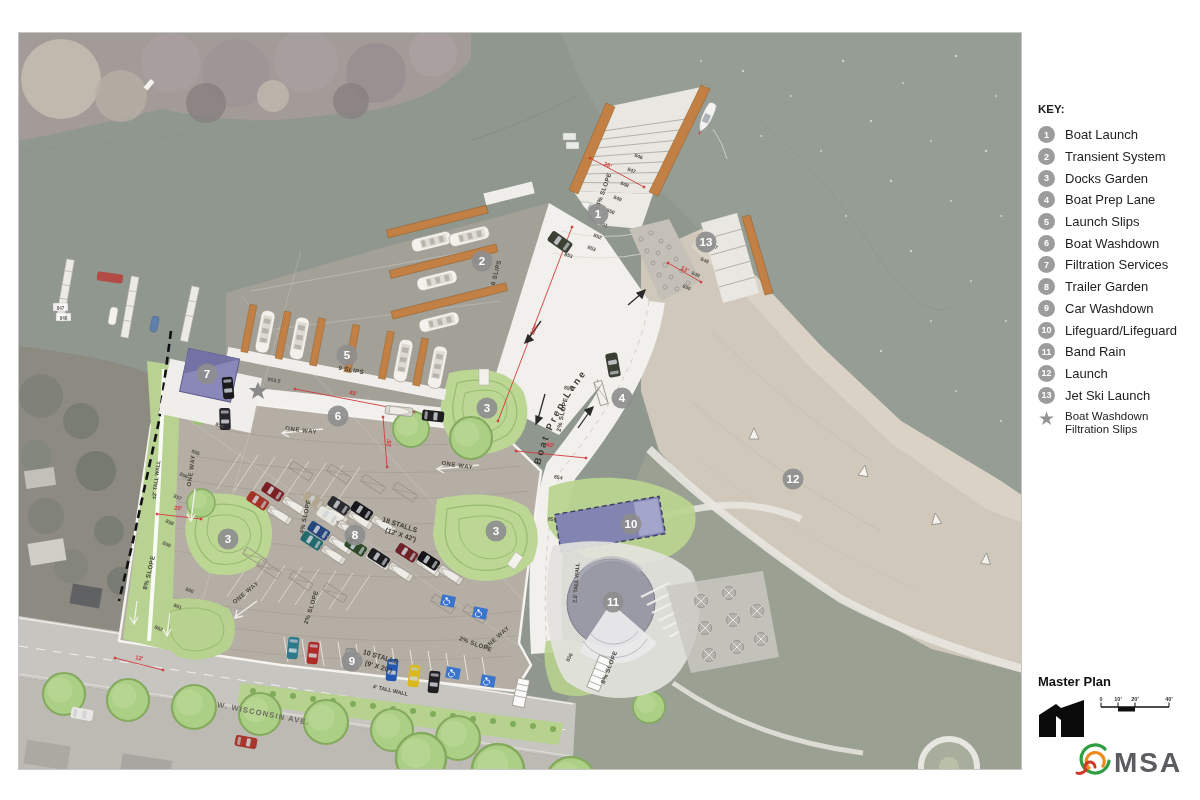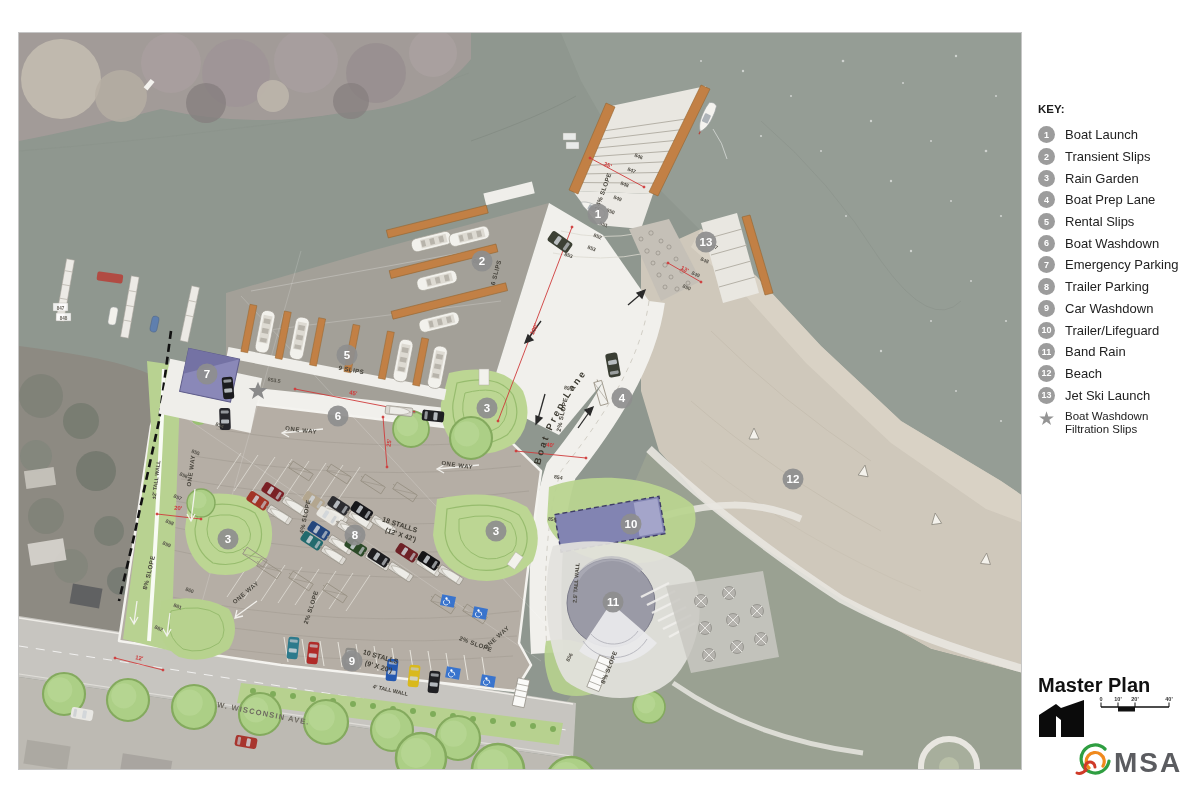--- a/index.html
+++ b/index.html
@@ -23,21 +23,21 @@
   #panel{position:absolute;left:1038px;top:0;width:160px;height:768px;}
   .key-title{position:absolute;left:0;top:103px;font-size:11.5px;font-weight:700;color:#1c1c1c;}
   .key-list{position:absolute;left:0;top:124px;}
   .krow{display:flex;align-items:center;height:21.7px;}
   .kc{width:17px;height:17px;border-radius:50%;background:#9c9c9c;color:#fff;
       font-size:9px;font-weight:700;display:flex;align-items:center;justify-content:center;flex:0 0 17px;}
   .kl{margin-left:10px;font-size:13px;color:#222;white-space:nowrap;}
   .srow{display:flex;align-items:flex-start;margin-top:4px;}
   .sstar{width:17px;flex:0 0 17px;text-align:center;color:#949494;font-size:19px;line-height:17px;}
   .sline{margin-left:10px;font-size:11.5px;line-height:13.5px;color:#222;}
-  .plan-title{position:absolute;left:0;top:674px;font-size:20px;font-weight:700;color:#111;}
+  .plan-title{position:absolute;left:0;top:674px;font-size:13px;font-weight:700;color:#111;}
   .narrow{position:absolute;left:0;top:700px;}
   .scalebar{position:absolute;left:60px;top:692px;}
   .scalebar text{font-size:5.5px;fill:#333;font-weight:600;}
   .msalogo{position:absolute;left:36px;top:740px;}
   .msalogo text{font-size:28px;font-weight:700;fill:#5b5c60;letter-spacing:2px;text-anchor:start;}
 </style>
 </head>
 <body>
 
 <div id="map-wrap">
@@ -745,61 +745,61 @@
 
 <div id="panel">
   <div class="key-title">KEY:</div>
   <div class="key-list">
     <div class="krow">
         <span class="kc">1</span>
         <span class="kl">Boat Launch</span>
       </div>
     <div class="krow">
         <span class="kc">2</span>
-        <span class="kl">Transient Slips</span>
+        <span class="kl">Transient System</span>
       </div>
     <div class="krow">
         <span class="kc">3</span>
-        <span class="kl">Rain Garden</span>
+        <span class="kl">Docks Garden</span>
       </div>
     <div class="krow">
         <span class="kc">4</span>
         <span class="kl">Boat Prep Lane</span>
       </div>
     <div class="krow">
         <span class="kc">5</span>
-        <span class="kl">Rental Slips</span>
+        <span class="kl">Launch Slips</span>
       </div>
     <div class="krow">
         <span class="kc">6</span>
         <span class="kl">Boat Washdown</span>
       </div>
     <div class="krow">
         <span class="kc">7</span>
-        <span class="kl">Emergency Parking</span>
+        <span class="kl">Filtration Services</span>
       </div>
     <div class="krow">
         <span class="kc">8</span>
-        <span class="kl">Trailer Parking</span>
+        <span class="kl">Trailer Garden</span>
       </div>
     <div class="krow">
         <span class="kc">9</span>
         <span class="kl">Car Washdown</span>
       </div>
     <div class="krow">
         <span class="kc">10</span>
-        <span class="kl">Trailer/Lifeguard</span>
+        <span class="kl">Lifeguard/Lifeguard</span>
       </div>
     <div class="krow">
         <span class="kc">11</span>
         <span class="kl">Band Rain</span>
       </div>
     <div class="krow">
         <span class="kc">12</span>
-        <span class="kl">Beach</span>
+        <span class="kl">Launch</span>
       </div>
     <div class="krow">
         <span class="kc">13</span>
         <span class="kl">Jet Ski Launch</span>
       </div>
     <div class="srow">
       <span class="sstar">★</span>
       <span class="sline"><span>Boat Washdown</span><br><span>Filtration Slips</span></span>
     </div>
   </div>

